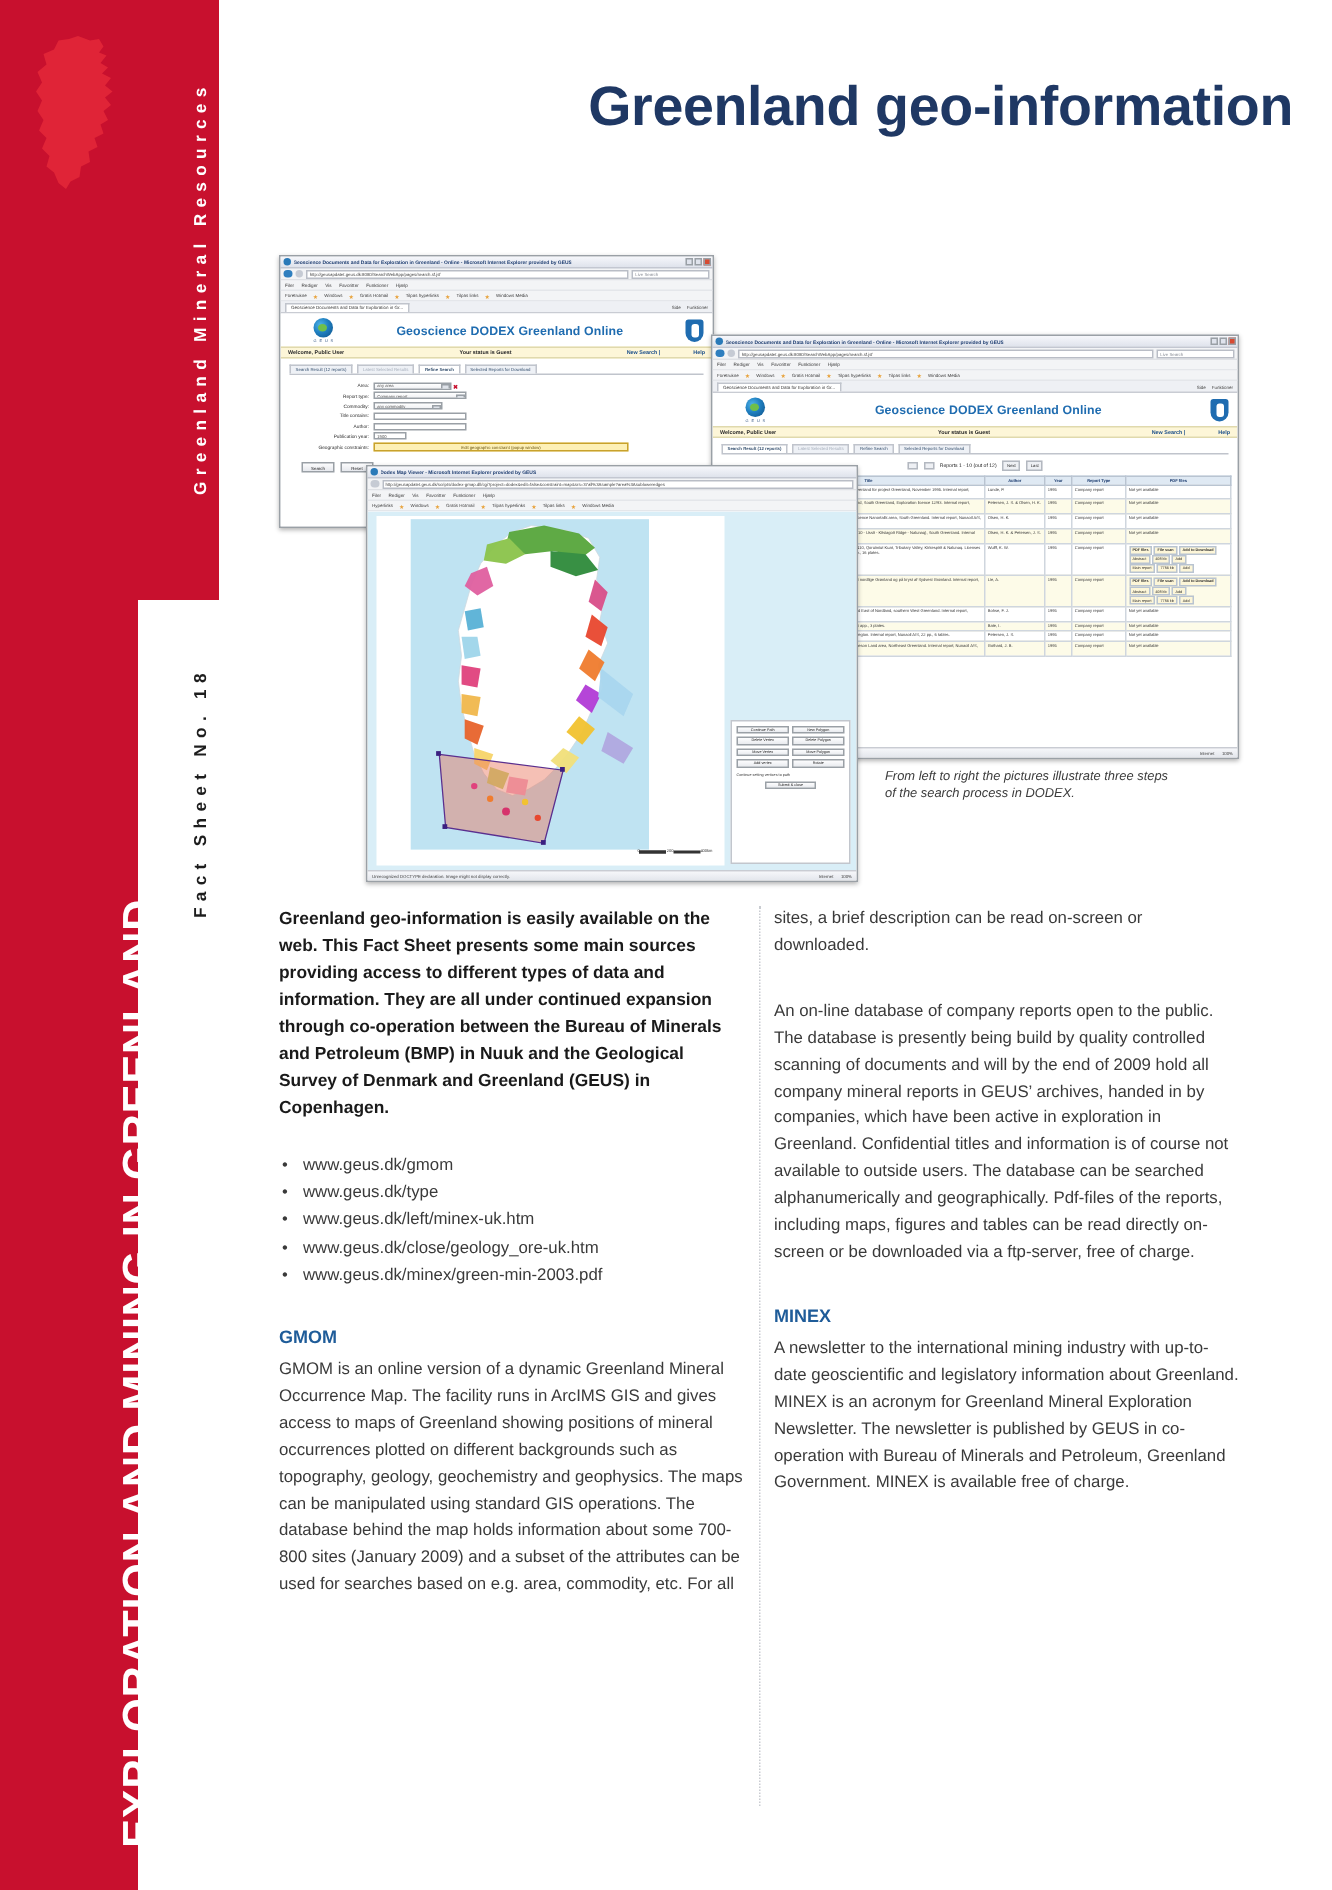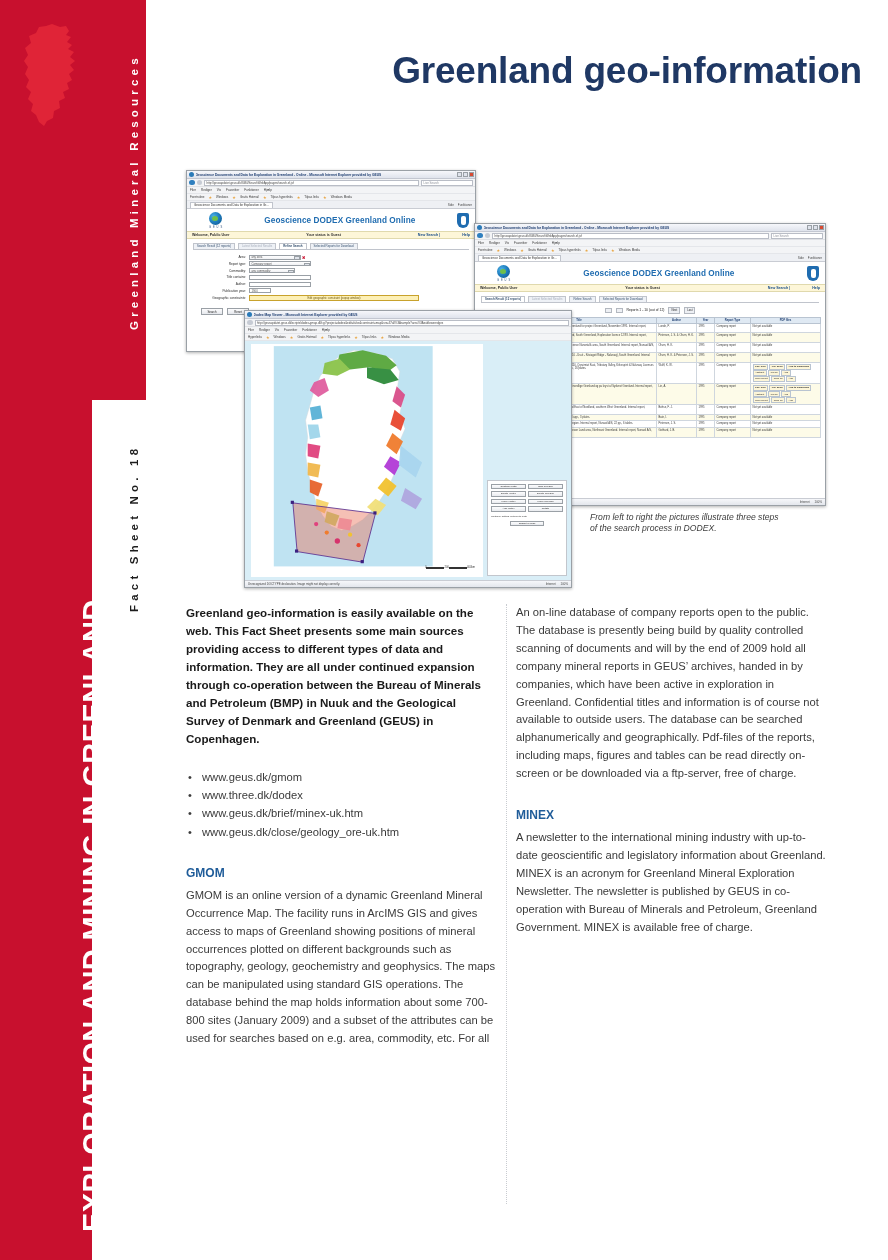--- a/index.html
+++ b/index.html
@@ -735,30 +735,32 @@
   <div id="fig-caption">From left to right the pictures illustrate three steps of the search process in DODEX.</div>
 
   <div id="cols">
     <div id="col-divider"></div>
 
     <div class="col left">
       <p class="lead">Greenland geo-information is easily available on the web. This Fact Sheet presents some main sources providing access to different types of data and information. They are all under continued expansion through co-operation between the Bureau of Minerals and Petroleum (BMP) in Nuuk and the Geological Survey of Denmark and Greenland (GEUS) in Copenhagen.</p>
 
       <ul class="links" id="web-platform-list">
           <li>www.geus.dk/gmom</li>
-          <li>www.three.dk/dodex</li>
-          <li>www.geus.dk/brief/minex-uk.htm</li>
+          <li>www.geus.dk/type</li>
+          <li>www.geus.dk/left/minex-uk.htm</li>
           <li>www.geus.dk/close/geology_ore-uk.htm</li>
+          <li>www.geus.dk/minex/green-min-2003.pdf</li>
         </ul>
 
       <h2 class="sec gap">GMOM</h2>
       <p class="body">GMOM is an online version of a dynamic Greenland Mineral Occurrence Map. The facility runs in ArcIMS GIS and gives access to maps of Greenland showing positions of mineral occurrences plotted on different backgrounds such as topography, geology, geochemistry and geophysics. The maps can be manipulated using standard GIS operations. The database behind the map holds information about some 700-800 sites (January 2009) and a subset of the attributes can be used for searches based on e.g. area, commodity, etc. For all</p>
     </div>
 
     <div class="col right">
+      <p class="body" style="margin-bottom:26px;">sites, a brief description can be read on-screen or downloaded.</p>
 
       <p class="body">An on-line database of company reports open to the public. The database is presently being build by quality controlled scanning of documents and will by the end of 2009 hold all company mineral reports in GEUS’ archives, handed in by companies, which have been active in exploration in Greenland. Confidential titles and information is of course not available to outside users. The database can be searched alphanumerically and geographically. Pdf-files of the reports, including maps, figures and tables can be read directly on-screen or be downloaded via a ftp-server, free of charge.</p>
 
       <h2 class="sec gap">MINEX</h2>
       <p class="body">A newsletter to the international mining industry with up-to-date geoscientific and legislatory information about Greenland. MINEX is an acronym for Greenland Mineral Exploration Newsletter. The newsletter is published by GEUS in co-operation with Bureau of Minerals and Petroleum, Greenland Government. MINEX is available free of charge.</p>
 
     </div>
   </div>
 
 </div>

